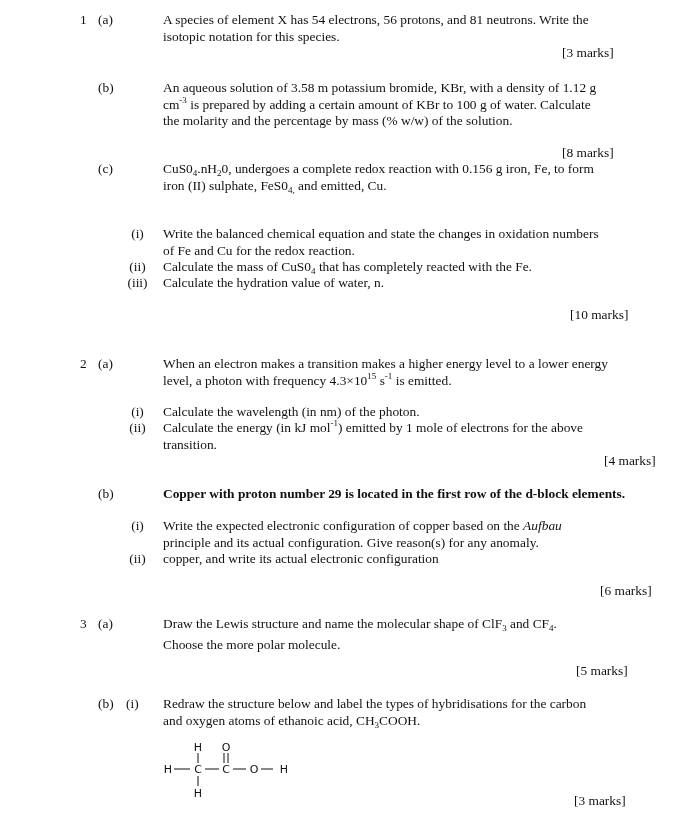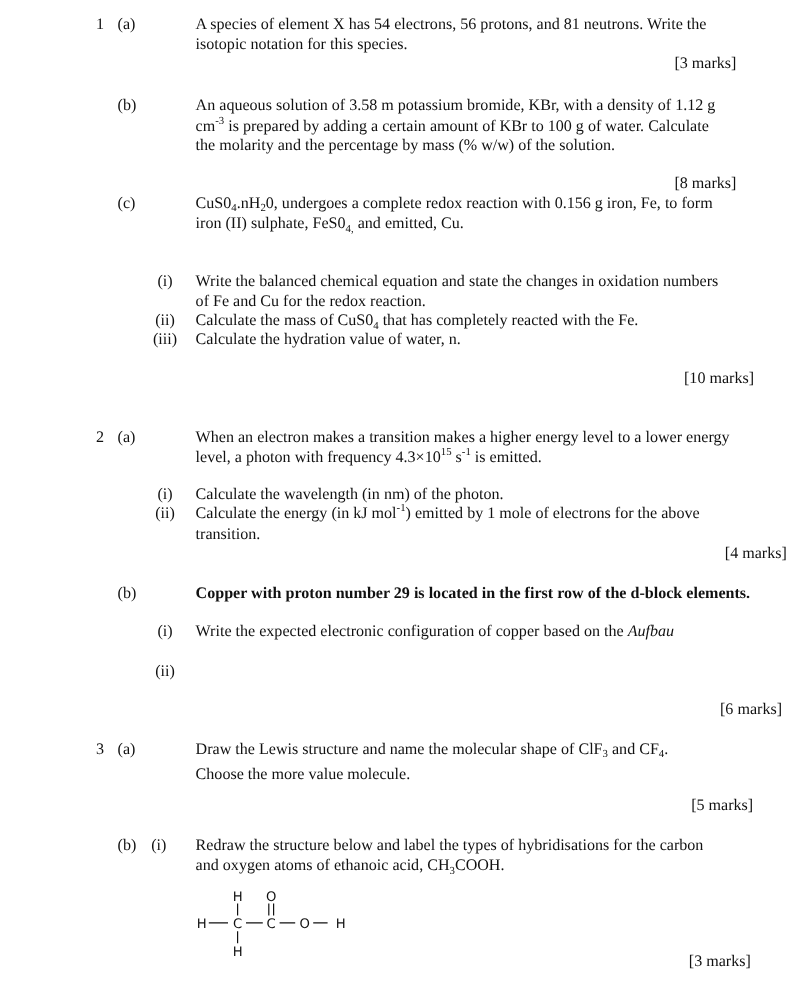--- a/index.html
+++ b/index.html
@@ -76,32 +76,34 @@
 <div class="marks" style="top:453px; left:604px;">[4 marks]</div>
 
 <div class="plabel" style="top:486px;">(b)</div>
 <div class="txt" style="top:486px;font-weight:bold;">
   <div>Copper with proton number 29 is located in the first row of the d-block elements.</div>
 </div>
 
 <div class="sub" style="top:518px;">(i)</div>
 <div class="subtxt" style="top:518px;">
   <div><span>Write the expected electronic configuration of copper based on the </span><i>Aufbau</i></div>
+  <div>principle and its actual configuration. Give reason(s) for any anomaly.</div>
 </div>
 <div class="sub" style="top:551px;">(ii)</div>
 <div class="subtxt" style="top:551px;">
+  <div>copper, and write its actual electronic configuration</div>
 </div>
 <div class="marks" style="top:583px; left:600px;">[6 marks]</div>
 
 <div class="qnum" style="top:616px;">3</div>
 <div class="plabel" style="top:616px;">(a)</div>
 <div class="txt" style="top:616px;">
   <div><span>Draw the Lewis structure and name the molecular shape of ClF</span><sub>3</sub><span> and CF</span><sub>4</sub><span>.</span></div>
   <div style="height:4px;"></div>
-  <div>Choose the more value molecule.</div>
+  <div>Choose the more polar molecule.</div>
 </div>
 <div class="marks" style="top:663px; left:576px;">[5 marks]</div>
 
 <div class="plabel" style="top:696px;">(b)</div>
 <div class="abs" style="top:696px; left:126px;">(i)</div>
 <div class="txt" style="top:696px;">
   <div>Redraw the structure below and label the types of hybridisations for the carbon</div>
   <div><span>and oxygen atoms of ethanoic acid, CH</span><sub>3</sub><span>COOH.</span></div>
 </div>
 

